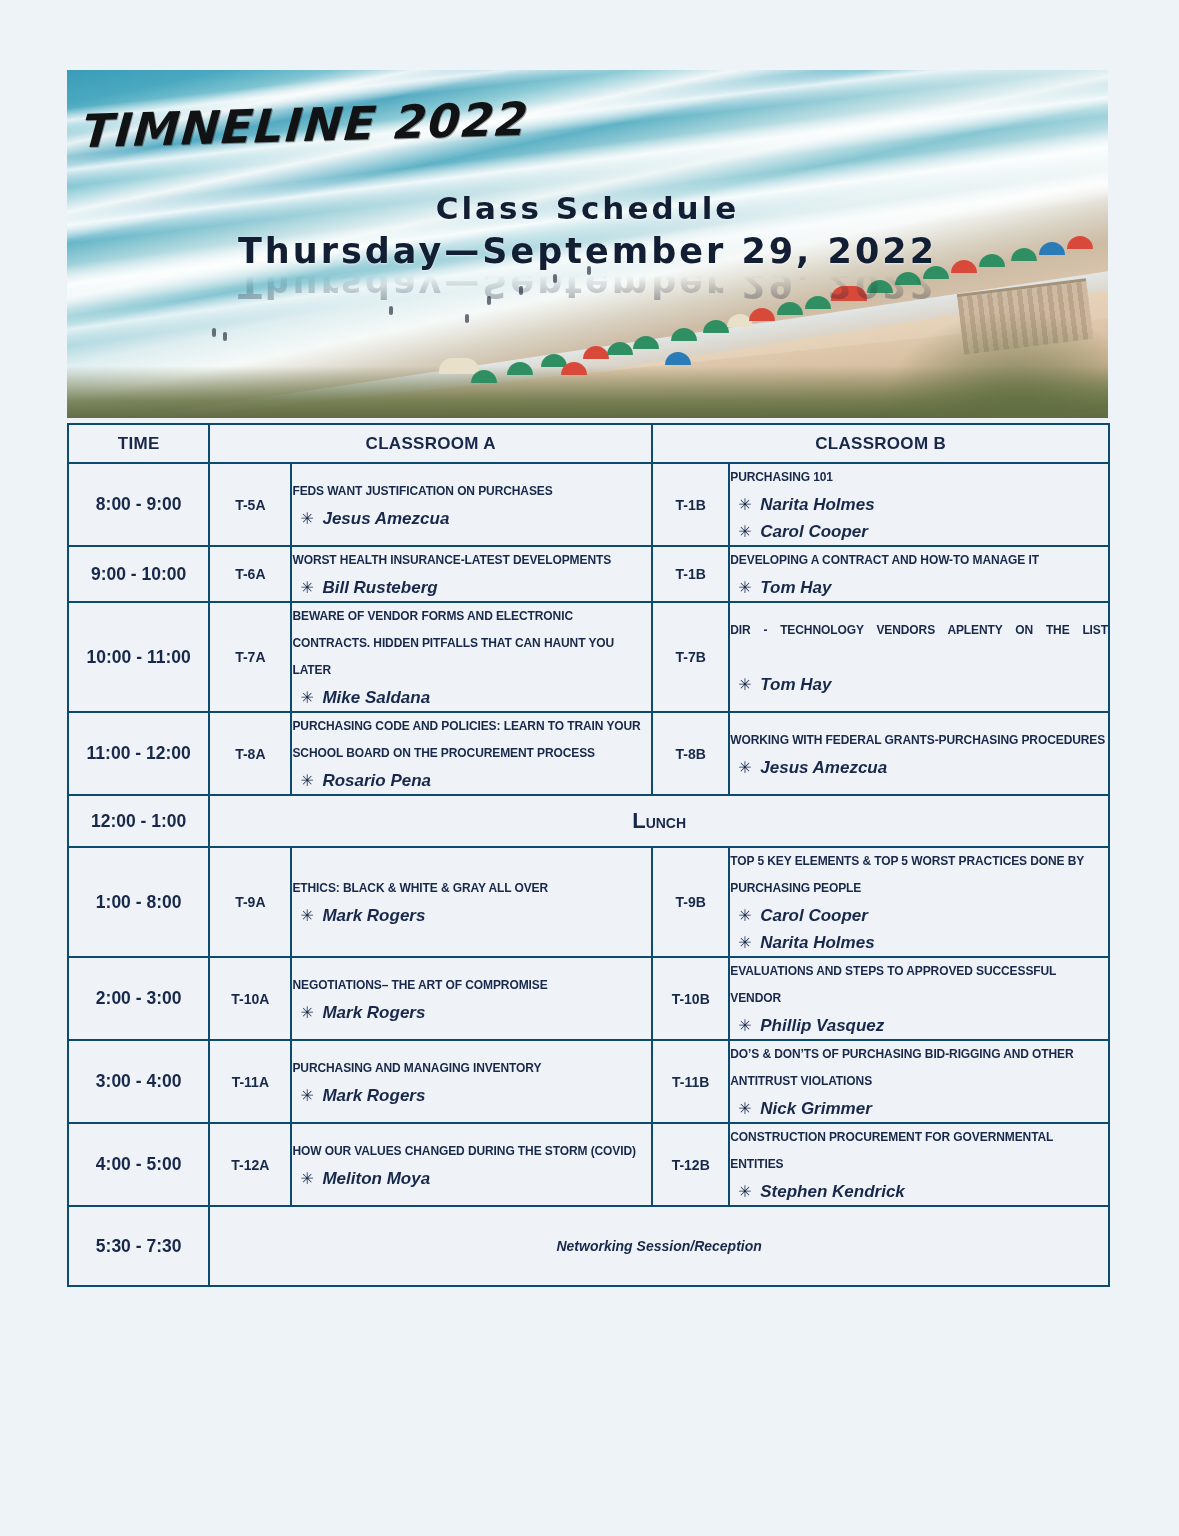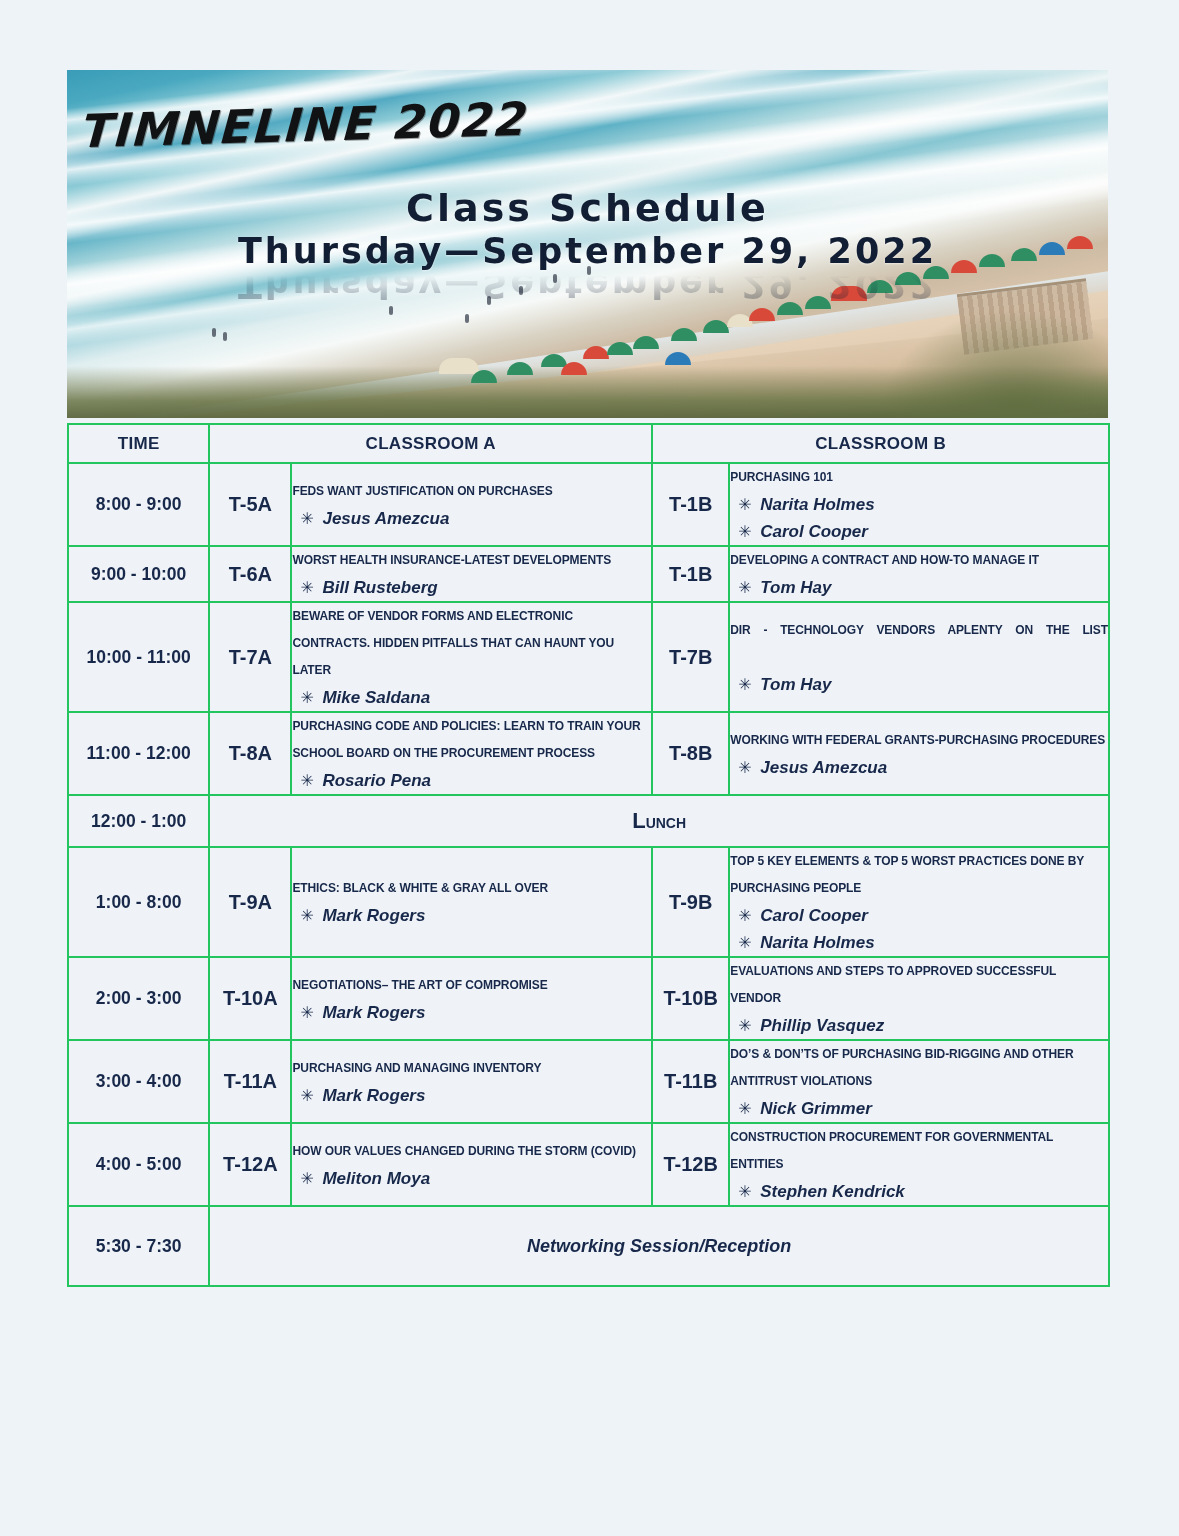--- a/index.html
+++ b/index.html
@@ -71,21 +71,21 @@
     position:absolute;left:0;top:118px;width:100%;
     text-align:center;
   }
   .hs-line{
     font-family:"DejaVu Sans", sans-serif;
     font-weight:bold;color:#121e33;
     letter-spacing:3px;
     text-shadow:0 1px 2px rgba(255,255,255,.55);
     white-space:nowrap;
   }
-  .hs-1{font-size:38px;line-height:40px;}
+  .hs-1{font-size:31px;line-height:40px;}
   .hs-2{font-size:35px;line-height:46px;}
   .hs-reflect{
     font-family:"DejaVu Sans", sans-serif;
     font-weight:bold;font-size:35px;line-height:30px;
     letter-spacing:3px;color:#121e33;
     transform:scaleY(-1);
     opacity:.35;
     -webkit-mask-image:linear-gradient(to top,rgba(0,0,0,0) 5%,rgba(0,0,0,.85) 95%);
     mask-image:linear-gradient(to top,rgba(0,0,0,0) 5%,rgba(0,0,0,.85) 95%);
     white-space:nowrap;
@@ -93,40 +93,40 @@
   }
 
   
   .sched{
     position:absolute;left:67px;top:423px;width:1043px;
     border-collapse:collapse;
     table-layout:fixed;
     background:#eff3f8;
   }
   .sched td,.sched th{
-    border:2px solid #22c55e;
+    border:2px solid #0c4a6e;
     color:#17284a;
     padding:0;
     vertical-align:middle;
   }
   .c-time{width:141px;}
   .c-codeA{width:82px;}
   .c-bodyA{width:360px;}
   .c-codeB{width:77px;}
   .c-bodyB{width:379px;}
 
   .hdr{
     height:37px;text-align:center;
     font-size:17px;font-weight:bold;letter-spacing:.3px;
   }
   .time-cell{
     text-align:center;font-size:17.5px;font-weight:bold;white-space:nowrap;
   }
   .code-cell{
-    text-align:center;font-size:20px;font-weight:bold;white-space:nowrap;
+    text-align:center;font-size:14px;font-weight:bold;white-space:nowrap;
   }
   .body-cell{
     padding:8px 10px 8px 12px;
   }
   .sess-title{
     font-size:12px;font-weight:bold;line-height:27px;
     letter-spacing:-.1px;
   }
   .sess-title.just{text-align:justify;}
   .sess-title.just::after{content:"";display:inline-block;width:100%;}
@@ -141,21 +141,21 @@
     font-style:normal;font-weight:normal;font-size:16px;
   }
   .lunch-cell{
     height:50px;text-align:center;
     font-size:20px;font-weight:bold;
   }
   .lunch-cell .sc-first{font-size:22px;}
   .lunch-cell .sc-rest{font-size:14px;}
   .net-cell{
     height:78px;text-align:center;
-    font-size:18px;font-weight:bold;font-style:italic;
+    font-size:14px;font-weight:bold;font-style:italic;
   }
 </style>
 </head>
 <body>
 
 <div class="page">
 
   <div class="hero">
     <div class="sea"></div>
     <div class="surf s1"></div>

